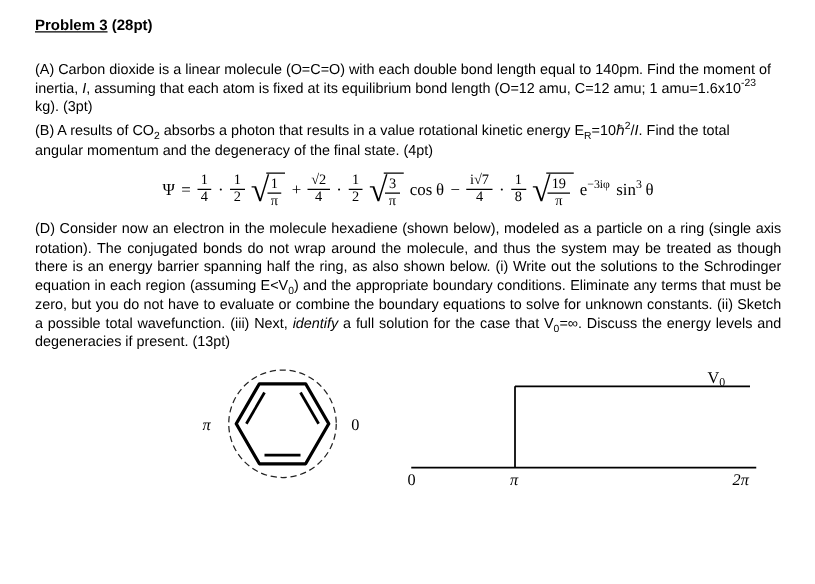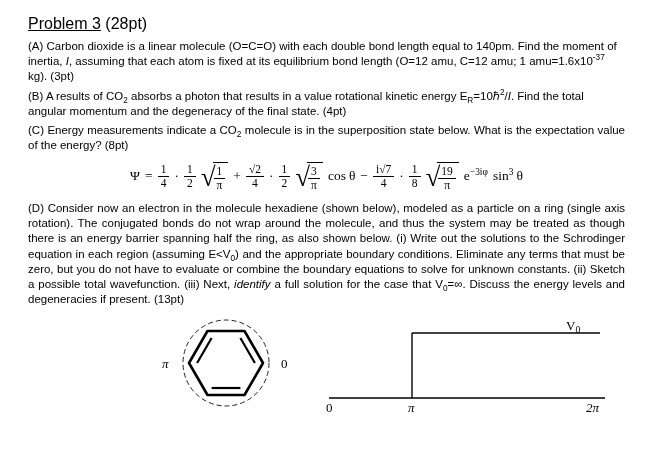--- a/index.html
+++ b/index.html
@@ -5,21 +5,21 @@
   * { box-sizing: border-box; }
   html, body { margin: 0; padding: 0; }
   body {
     width: 652px; height: 467px;
     background: #ffffff; color: #000;
     font-family: "Liberation Sans", sans-serif;
     font-size: 11.5px; line-height: 1.32;
     overflow: hidden;
   }
   .page { padding: 13px 27px 0 28px; }
-  .title { font-weight: normal; font-size: 16px; margin-bottom: 5px; }
+  .title { font-weight: bold; font-size: 12px; margin-bottom: 20px; }
   .title .u { text-decoration: underline; }
   p.para { margin: 0 0 4px 0; }
   p.just { text-align: justify; }
   sup, sub { font-size: 0.72em; line-height: 0; }
   .i { font-style: italic; }
 
   
   .formula {
     display: flex; align-items: center; justify-content: center;
     gap: 5px; margin: 7px 0 9px 0;
@@ -43,23 +43,22 @@
 </style>
 </head>
 <body>
 
 <div class="page">
 
   <div class="title">
     <span class="u">Problem 3</span><span> (28pt)</span>
   </div>
 
-  <p class="para"><span>(A) Carbon dioxide is a linear molecule (O=C=O) with each double bond length equal to 140pm. Find the moment of inertia, </span><span class="i">I</span><span>, assuming that each atom is fixed at its equilibrium bond length (O=12 amu, C=12 amu; 1 amu=1.6x10</span><sup>-37</sup><span> kg).  (3pt)</span></p>
+  <p class="para"><span>(A) Carbon dioxide is a linear molecule (O=C=O) with each double bond length equal to 140pm. Find the moment of inertia, </span><span class="i">I</span><span>, assuming that each atom is fixed at its equilibrium bond length (O=12 amu, C=12 amu; 1 amu=1.6x10</span><sup>-23</sup><span> kg).  (3pt)</span></p>
   <p class="para"><span>(B) A results of CO</span><sub>2</sub><span> absorbs a photon that results in a value rotational kinetic energy E</span><sub>R</sub><span>=10ℏ</span><sup>2</sup><span>/</span><span class="i">I</span><span>. Find the total angular momentum and the degeneracy of the final state. (4pt)</span></p>
-  <p class="para just"><span>(C) Energy measurements indicate a CO</span><sub>2</sub><span> molecule is in the superposition state below. What is the expectation value of the energy? (8pt)</span></p>
 
   <div class="formula">
     <span class="tok">Ψ</span>
     <span class="tok">=</span>
 
     <span class="frac">
       <span class="num">1</span>
       <span class="den">4</span>
     </span>
     <span class="tok">·</span>

